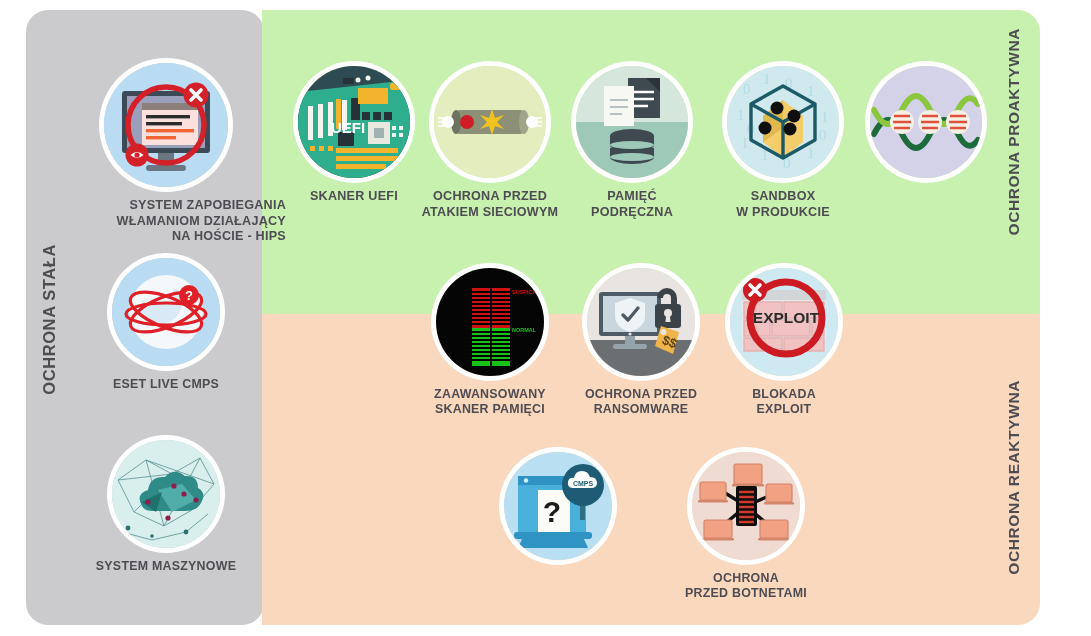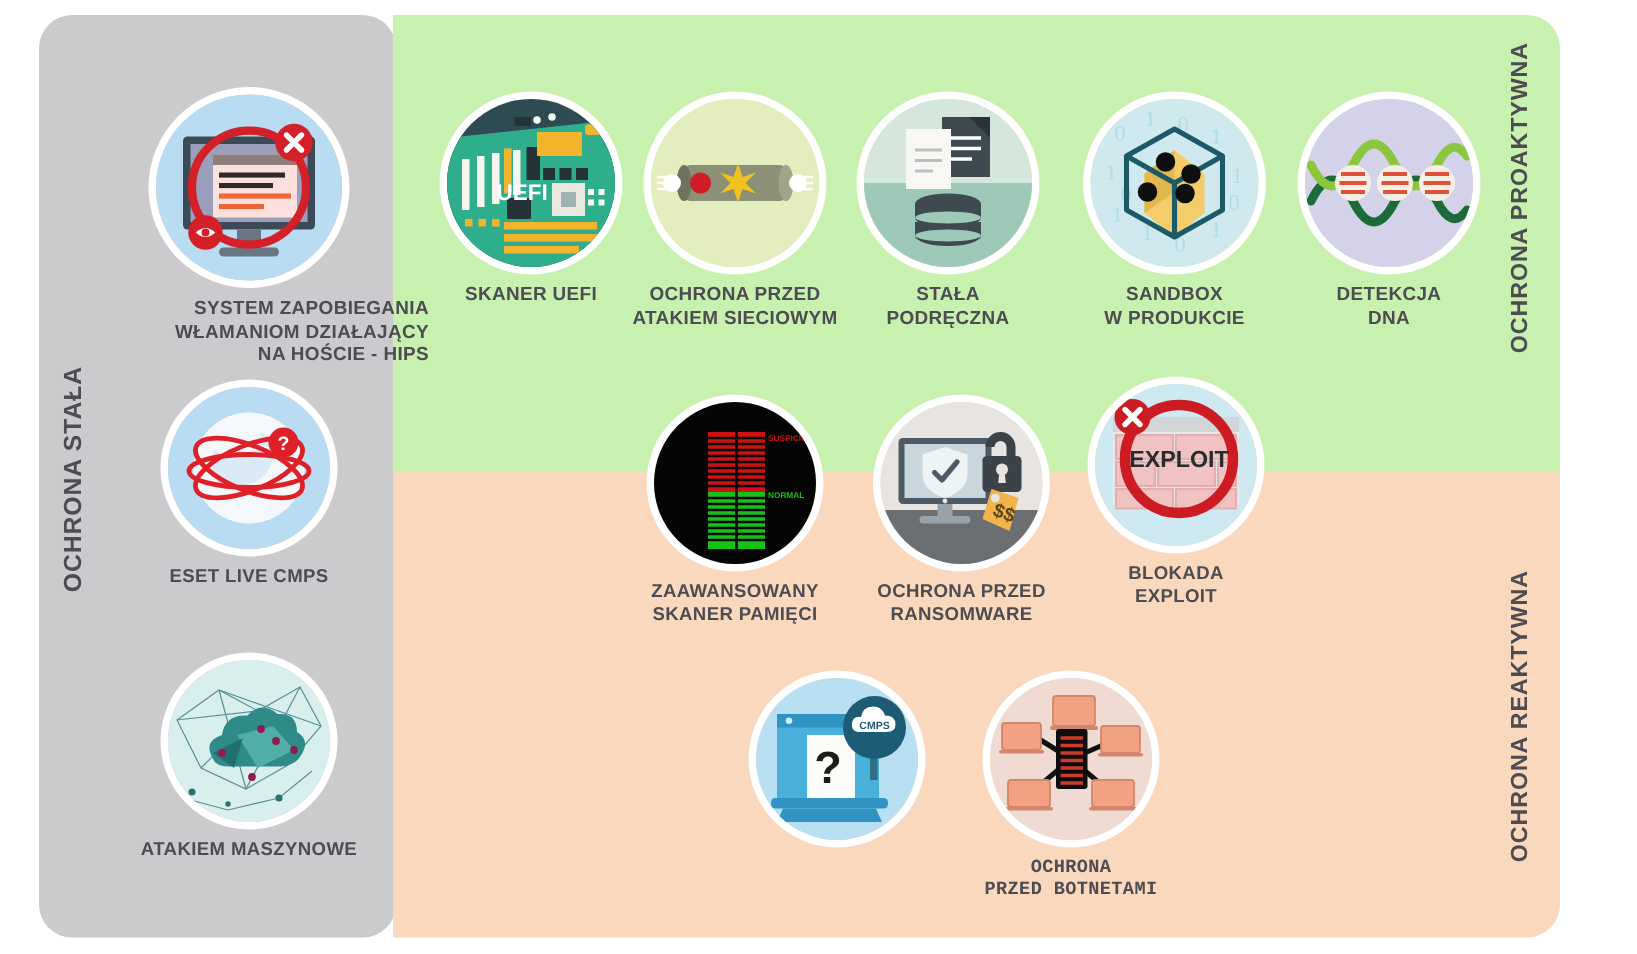--- a/index.html
+++ b/index.html
@@ -39,24 +39,24 @@
   #it-ml      {left:66px; top:440px; width:200px;}
   
   #it-uefi    {left:296px;top:66px;width:116px;}
   #it-network {left:404px;top:66px;width:172px;}
   #it-cache   {left:576px;top:66px;width:112px;}
   #it-sandbox {left:712px;top:66px;width:142px;}
   #it-dna     {left:868px;top:66px;width:116px;}
   
   #it-memory  {left:428px;top:268px;width:124px;}
   #it-ransom  {left:568px;top:268px;width:146px;}
-  #it-exploit {left:726px;top:256px;width:116px;}
+  #it-exploit {left:726px;top:268px;width:116px;}
   
   #it-cloud   {left:494px;top:452px;width:128px;}
-  #it-botnet  {left:640px;top:452px;width:148px;font-family:Liberation Mono, monospace;}
+  #it-botnet  {left:672px;top:452px;width:148px;}
   .ico{position:absolute;left:0;top:0;width:100%;height:100%;}
 </style>
 </head>
 <body>
 
 <div id="stage">
 
   <div class="panel" id="grey-panel"></div>
   <div class="panel" id="green-panel"></div>
   <div class="panel" id="orange-panel"></div>
@@ -128,21 +128,21 @@
             <circle cx="56" cy="78" r="2.6"></circle>
           <circle cx="72" cy="54" r="2.6"></circle>
         </g>
         <g fill="#2f6f72">
           <circle cx="16" cy="88" r="2.4"></circle>
             <circle cx="74" cy="92" r="2.4"></circle>
             <circle cx="40" cy="96" r="1.8"></circle>
         </g>
       </svg>
     </div>
-    <div class="caption">ATAKIEM MASZYNOWE</div>
+    <div class="caption">SYSTEM MASZYNOWE</div>
   </div>
 
   <div class="item big" id="it-uefi">
     <div class="circle">
       <svg class="ico" viewBox="0 0 112 112">
         <rect width="112" height="112" fill="#2e4a52"></rect>
         <path d="M0 26 L112 14 L112 112 L0 112 Z" fill="#2fae8e"></path>
         <g fill="#f5f5ef">
           <rect x="10" y="40" width="5" height="34"></rect>
             <rect x="20" y="38" width="5" height="34"></rect>
@@ -231,21 +231,21 @@
           <ellipse cx="56" cy="79" rx="22" ry="7"></ellipse>
           <rect x="34" y="82" width="44" height="9"></rect>
           <ellipse cx="56" cy="91" rx="22" ry="7"></ellipse>
         </g>
         <g fill="#9ec8b7">
             <ellipse cx="56" cy="79" rx="22" ry="4"></ellipse>
             <ellipse cx="56" cy="91" rx="22" ry="4"></ellipse>
           </g>
       </svg>
     </div>
-    <div class="caption">STAŁA
+    <div class="caption">PAMIĘĆ
 PODRĘCZNA</div>
   </div>
 
   <div class="item big" id="it-sandbox">
     <div class="circle">
       <svg class="ico" viewBox="0 0 112 112">
         <rect width="112" height="112" fill="#cfe9ef"></rect>
         <g fill="#b2dbe3" font-size="15" font-family="Liberation Serif, serif">
           <text x="16" y="28">0</text>
             <text x="36" y="18">1</text>
@@ -292,22 +292,20 @@
           <circle cx="60" cy="56" r="12" fill="#f5f0e6"></circle>
           <circle cx="88" cy="56" r="12" fill="#f5f0e6"></circle>
         </g>
         <g stroke="#e0503a" stroke-width="2.6">
           <path d="M24 50 H40 M23 56 H41 M24 62 H40"></path>
           <path d="M52 50 H68 M51 56 H69 M52 62 H68"></path>
           <path d="M80 50 H96 M79 56 H97 M80 62 H96"></path>
         </g>
       </svg>
     </div>
-    <div class="caption">DETEKCJA
-DNA</div>
   </div>
 
   <div class="item sm" id="it-memory">
     <div class="circle">
       <svg class="ico" viewBox="0 0 108 108">
         <rect width="108" height="108" fill="#050505"></rect>
         <g>
           <rect x="36" y="20" width="38" height="40" fill="#cf1111"></rect>
           <rect x="36" y="60" width="38" height="38" fill="#17c217"></rect>
           <g stroke="#050505" stroke-width="1.8">

